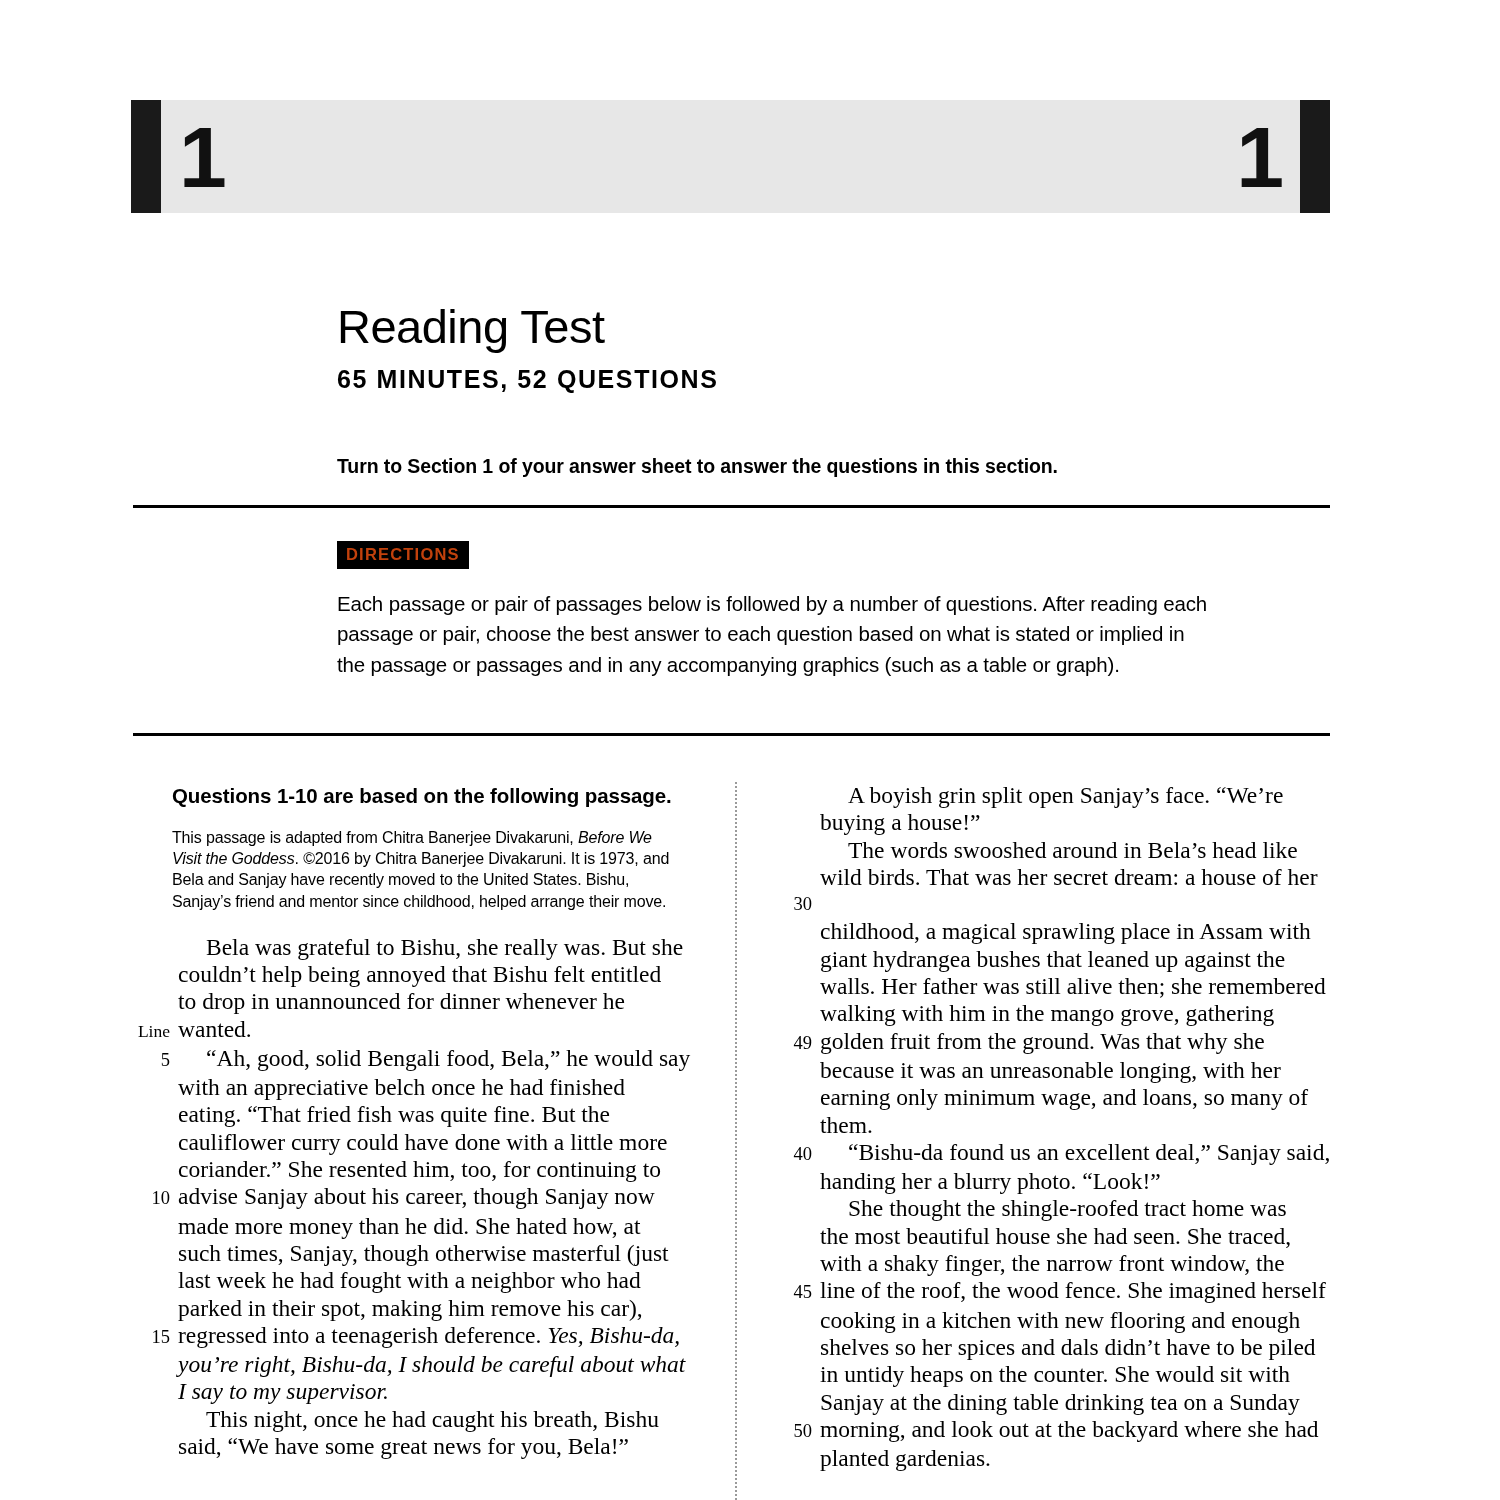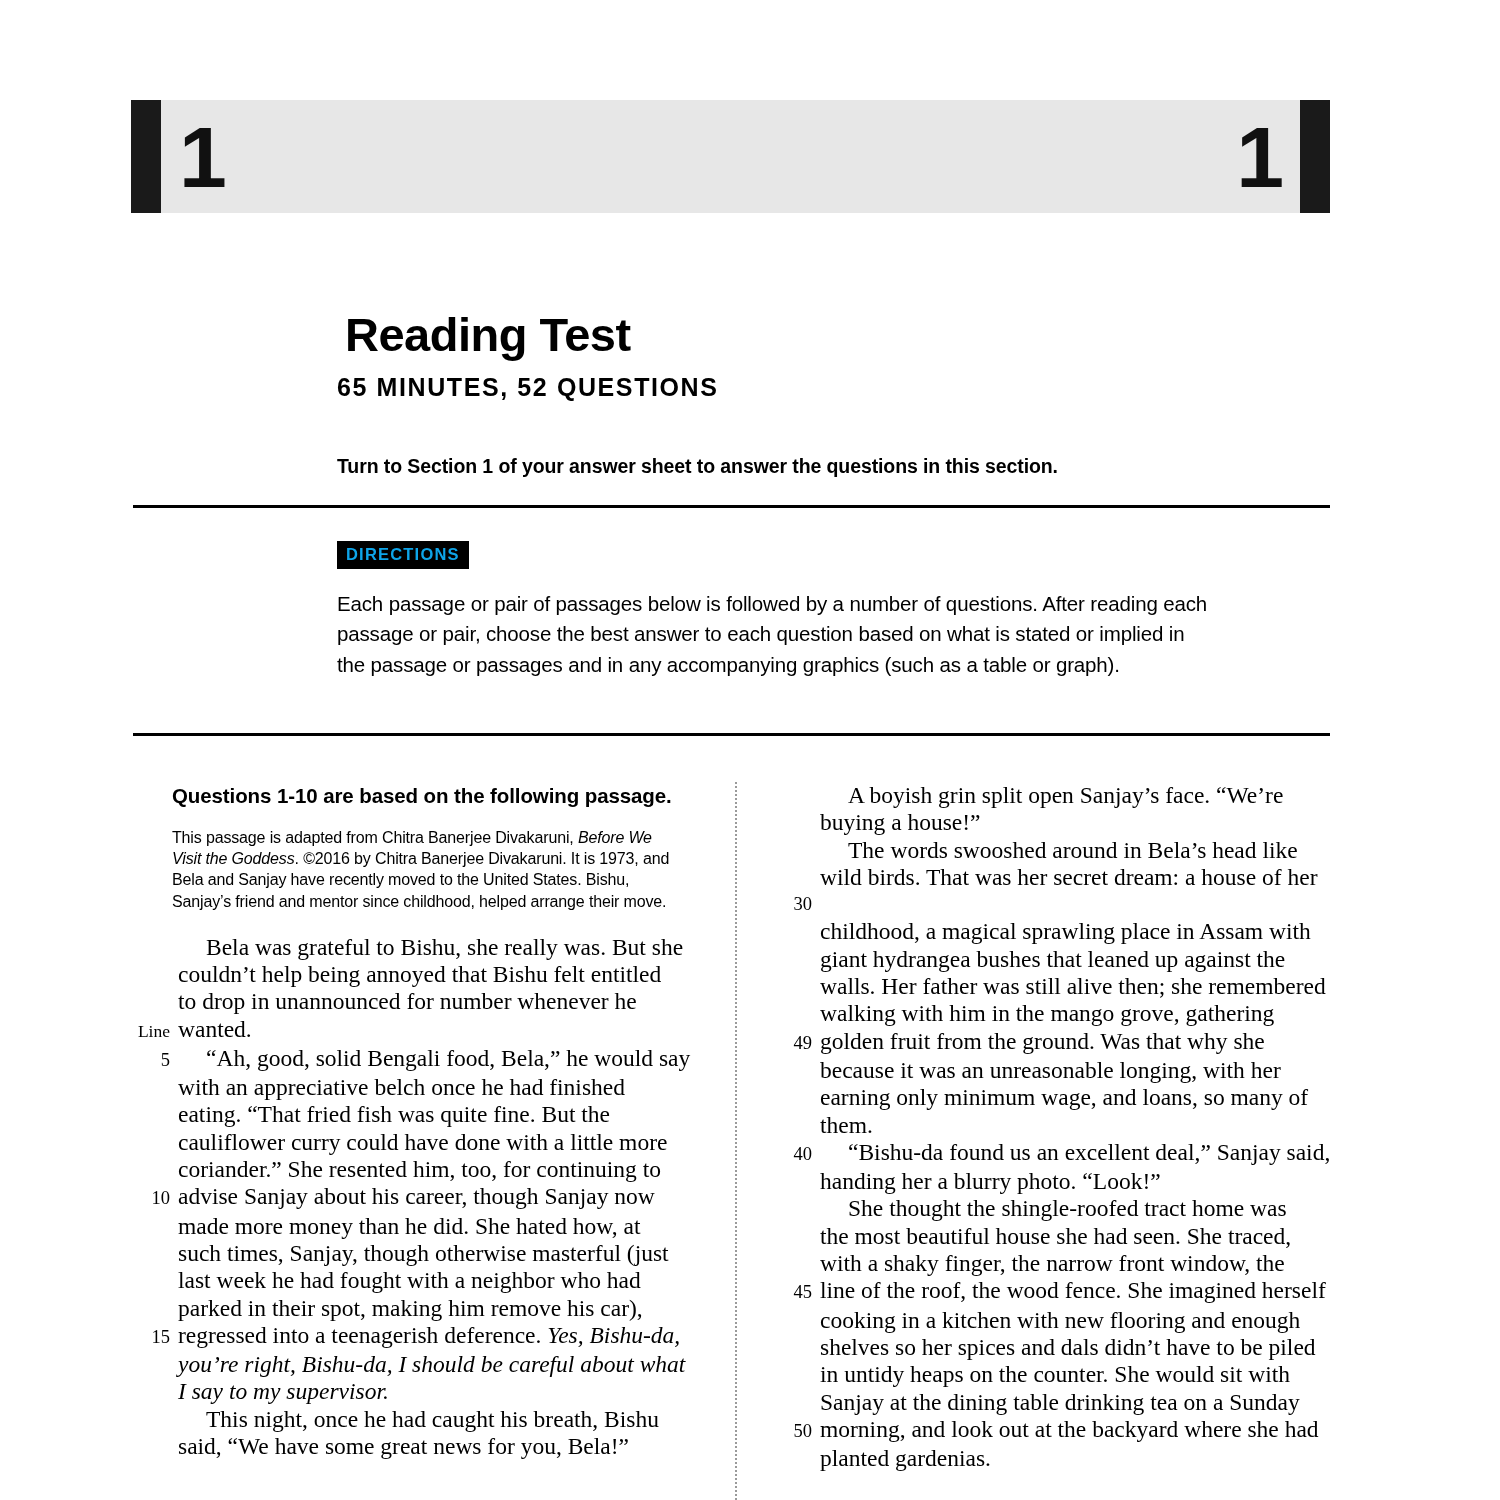--- a/index.html
+++ b/index.html
@@ -51,24 +51,24 @@
 
   
   .title-block {
     position: absolute;
     left: 337px;
     top: 302px;
     width: 1000px;
   }
   .test-title {
     font-size: 47px;
-    font-weight: bold;
+    font-weight: normal;
     letter-spacing: -0.5px;
     line-height: 1.05;
-    margin: 8px;
+    margin: 0;
   }
   .test-subtitle {
     font-size: 25px;
     font-weight: bold;
     letter-spacing: 1.6px;
     margin: 14px 0 0 0;
   }
 
   .turn-to {
     position: absolute;
@@ -90,21 +90,21 @@
   }
   .rule-top { top: 505px; }
   .rule-bottom { top: 733px; }
 
   
   .directions-badge {
     position: absolute;
     left: 337px;
     top: 541px;
     background: #000000;
-    color: #0ea5e9;
+    color: #c2410c;
     font-size: 16.5px;
     font-weight: bold;
     letter-spacing: 1.2px;
     padding: 4px 9px 5px 9px;
     display: inline-block;
   }
   .directions-text {
     position: absolute;
     left: 337px;
     top: 589px;
@@ -209,21 +209,21 @@
 
 <div class="columns">
   <div class="col col-left">
     <div class="q-heading">Questions 1-10 are based on the following passage.</div>
     <div class="blurb">
       <span>This passage is adapted from Chitra Banerjee Divakaruni, </span><i>Before We Visit the Goddess</i><span>. ©2016 by Chitra Banerjee Divakaruni. It is 1973, and Bela and Sanjay have recently moved to the United States. Bishu, Sanjay’s friend and mentor since childhood, helped arrange their move.</span>
     </div>
     <div id="left-lines">
         <div class="pline"><span class="gutter"></span><span class="ptext indent">Bela was grateful to Bishu, she really was. But she</span></div>
         <div class="pline"><span class="gutter"></span><span class="ptext">couldn’t help being annoyed that Bishu felt entitled</span></div>
-        <div class="pline"><span class="gutter"></span><span class="ptext">to drop in unannounced for number whenever he</span></div>
+        <div class="pline"><span class="gutter"></span><span class="ptext">to drop in unannounced for dinner whenever he</span></div>
         <div class="pline"><span class="gutter word">Line</span><span class="ptext">wanted.</span></div>
         <div class="pline"><span class="gutter">5</span><span class="ptext indent">“Ah, good, solid Bengali food, Bela,” he would say</span></div>
         <div class="pline"><span class="gutter"></span><span class="ptext">with an appreciative belch once he had finished</span></div>
         <div class="pline"><span class="gutter"></span><span class="ptext">eating. “That fried fish was quite fine. But the</span></div>
         <div class="pline"><span class="gutter"></span><span class="ptext">cauliflower curry could have done with a little more</span></div>
         <div class="pline"><span class="gutter"></span><span class="ptext">coriander.” She resented him, too, for continuing to</span></div>
         <div class="pline"><span class="gutter">10</span><span class="ptext">advise Sanjay about his career, though Sanjay now</span></div>
         <div class="pline"><span class="gutter"></span><span class="ptext">made more money than he did. She hated how, at</span></div>
         <div class="pline"><span class="gutter"></span><span class="ptext">such times, Sanjay, though otherwise masterful (just</span></div>
         <div class="pline"><span class="gutter"></span><span class="ptext">last week he had fought with a neighbor who had</span></div>

